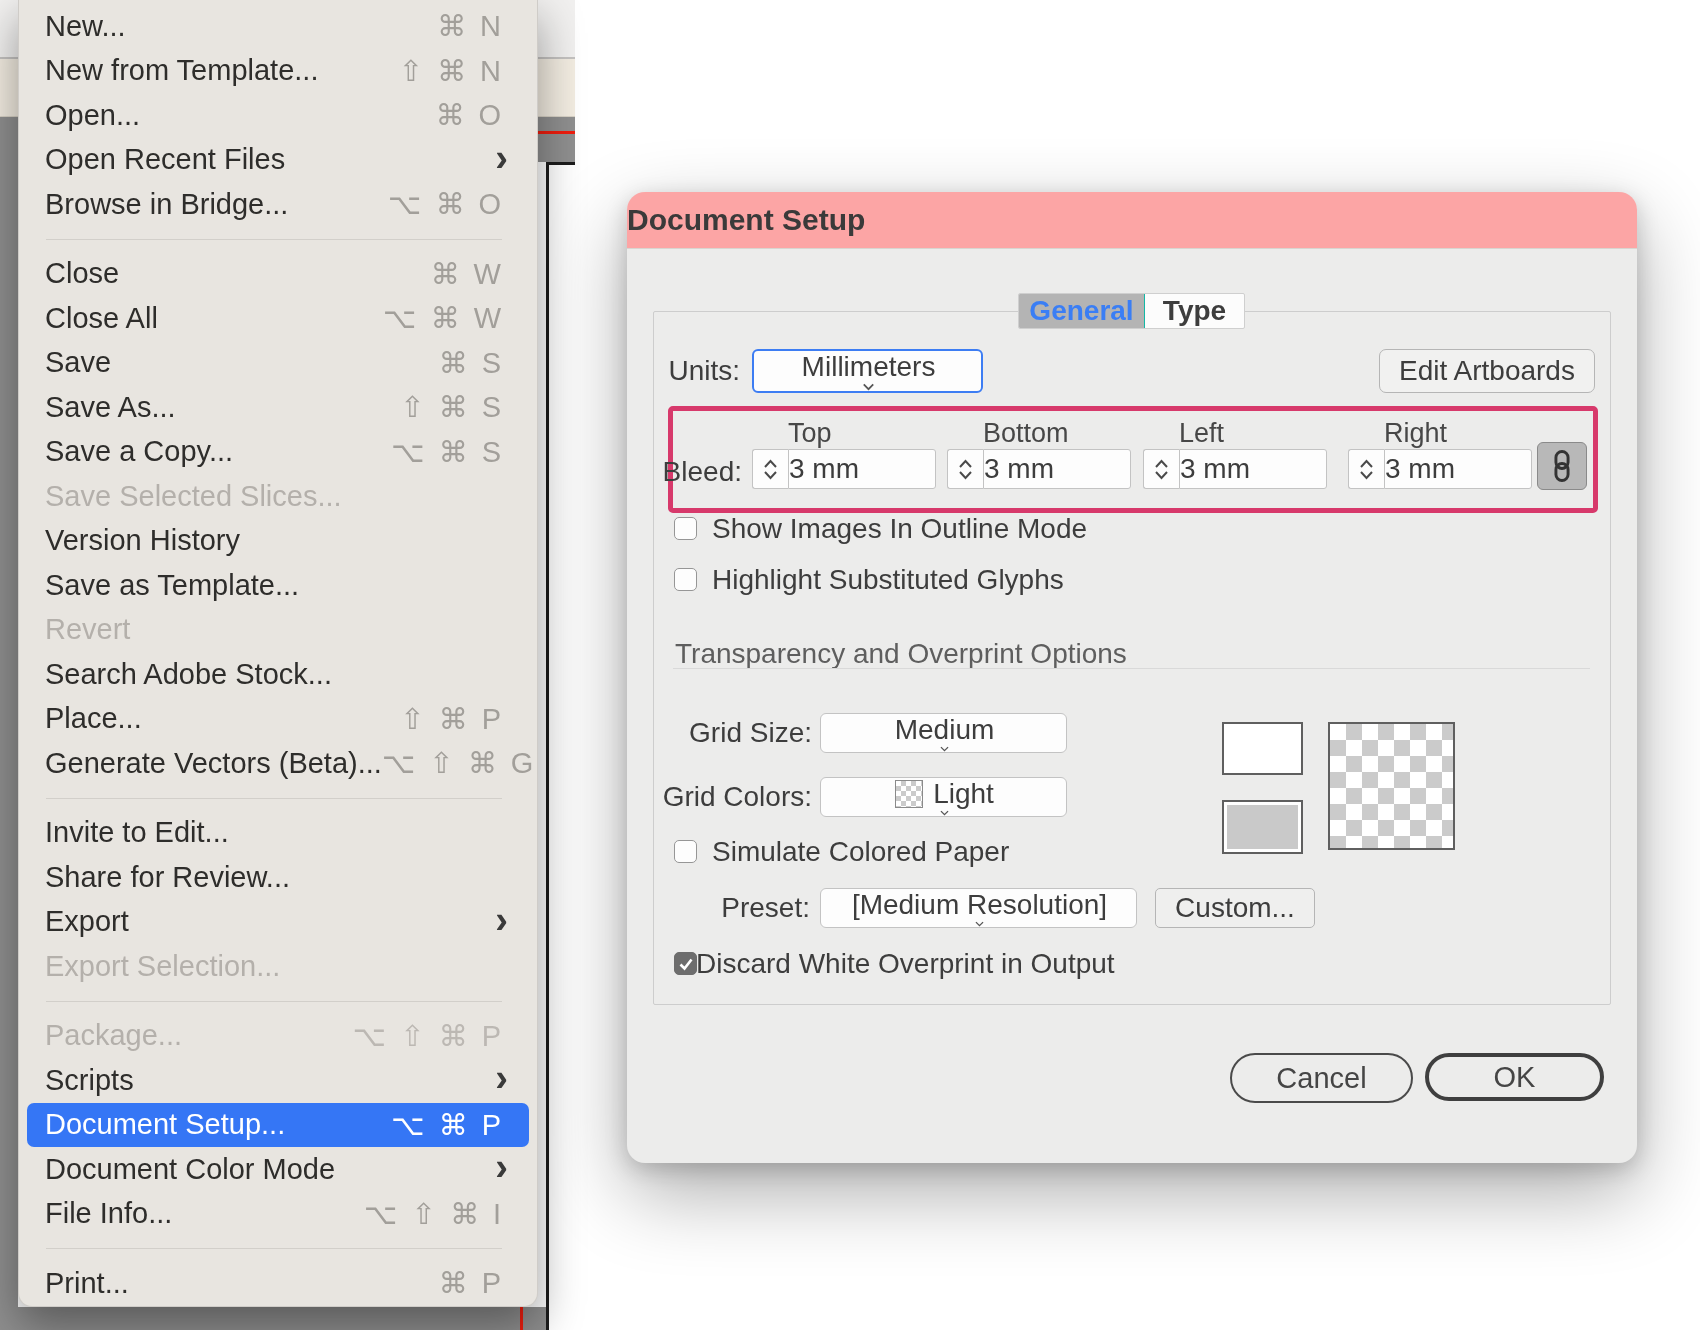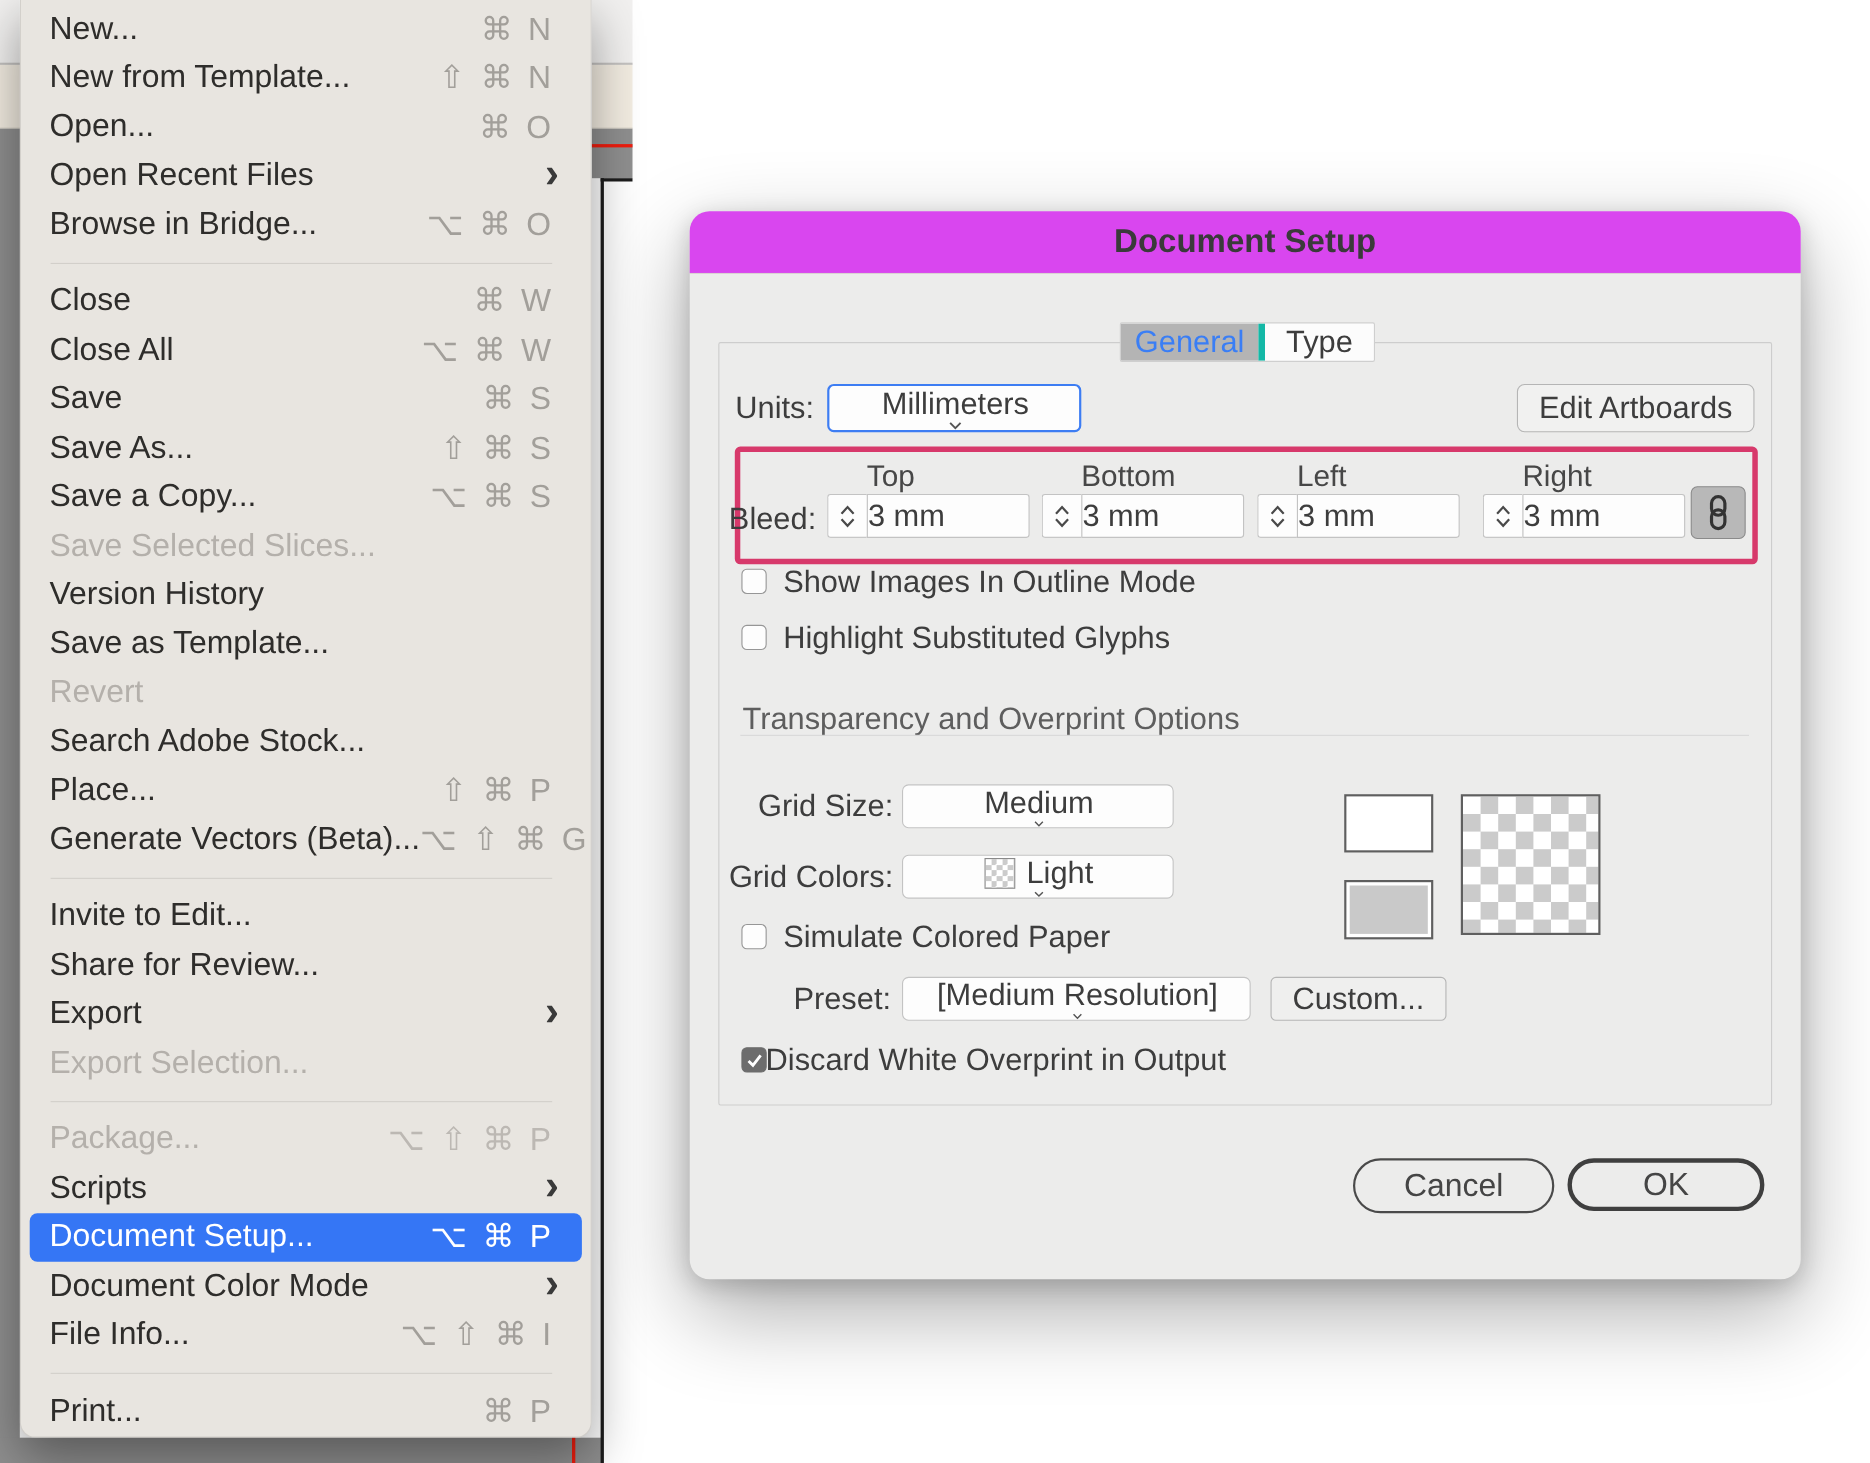--- a/index.html
+++ b/index.html
@@ -23,29 +23,29 @@
   .menu-item.disabled{color:#b4b0ab;}
   .menu-item.disabled .mi-shortcut{color:#bcb8b3;}
   .menu-item.selected{background:#3576f5;color:#ffffff;border-radius:7px;
     margin:0 8px;padding:0 25px 0 18px;}
   .menu-item.selected .mi-shortcut{color:#ffffff;}
   .menu-divider{height:1px;background:#d2cfca;margin:12px 35px 12px 27px;}
 
   
   .dialog{left:627px;top:192px;width:1010px;height:971px;background:#ececeb;border-radius:18px;
     box-shadow:0 30px 80px rgba(0,0,0,.32), 0 6px 22px rgba(0,0,0,.18);}
-  .dialog-titlebar{left:0;top:0;width:1010px;height:57px;background:#d946ef;
+  .dialog-titlebar{left:0;top:0;width:1010px;height:57px;background:#fca5a5;
     border-bottom:1px solid #d9d5d0;border-radius:18px 18px 0 0;
-    display:flex;align-items:center;justify-content:center;}
+    display:flex;align-items:center;justify-content:flex-start;}
   .dialog-title{font-size:30px;font-weight:700;color:#3a3a3a;}
   .fieldset{left:26px;top:119px;width:958px;height:694px;border:1px solid #cdcdcd;border-radius:2px;}
 
   .tabs{left:391px;top:101px;height:36px;display:flex;border:1px solid #cfcfcf;
     border-radius:2px;overflow:hidden;background:#fcfcfc;}
-  .tab{display:flex;align-items:center;justify-content:center;font-size:28px;color:#3d3d3d;}
+  .tab{display:flex;align-items:center;justify-content:center;font-size:28px;color:#3d3d3d;font-weight:bold;}
   .tab.active{background:#b4b4b4;color:#3a7ef5;}
 
   .lbl{font-size:28px;color:#3d3d3d;line-height:30px;}
   .rlbl{text-align:right;}
   .dim{color:#5e5e5e;}
 
   .dd{display:flex;align-items:center;justify-content:space-between;padding:0 12px 0 14px;
     background:#fdfdfd;border:1.5px solid #c3c3c3;border-radius:6px;font-size:28px;color:#3d3d3d;flex-direction:column;}
   .dd.focus{border:2.5px solid #3d7df3;}
   .btn{display:flex;align-items:center;justify-content:center;background:#f4f3f2;
@@ -209,21 +209,21 @@
     <div class="abs dialog-titlebar">
       <span class="dialog-title">Document Setup</span>
     </div>
 
     <div class="abs fieldset"></div>
 
     <div class="abs tabs">
       <div class="tab active" style="width:125px">
         <span>General</span>
       </div>
-      <div class="tab" style="width:99px;border-left:6px solid #14b8a6">
+      <div class="tab" style="width:99px;border-left:1px solid #14b8a6">
         <span>Type</span>
       </div>
     </div>
 
     <div class="abs lbl rlbl" style="left:23px;top:164px;width:90px">Units:</div>
     <div class="abs dd focus" style="left:125px;top:157px;width:231px;height:44px">
       <span>Millimeters</span>
       <svg width="17" height="11" viewBox="0 0 17 11">
           <polyline points="2,2 8.5,8.5 15,2" fill="none" stroke="#555" stroke-width="2.4"></polyline>
         </svg>

